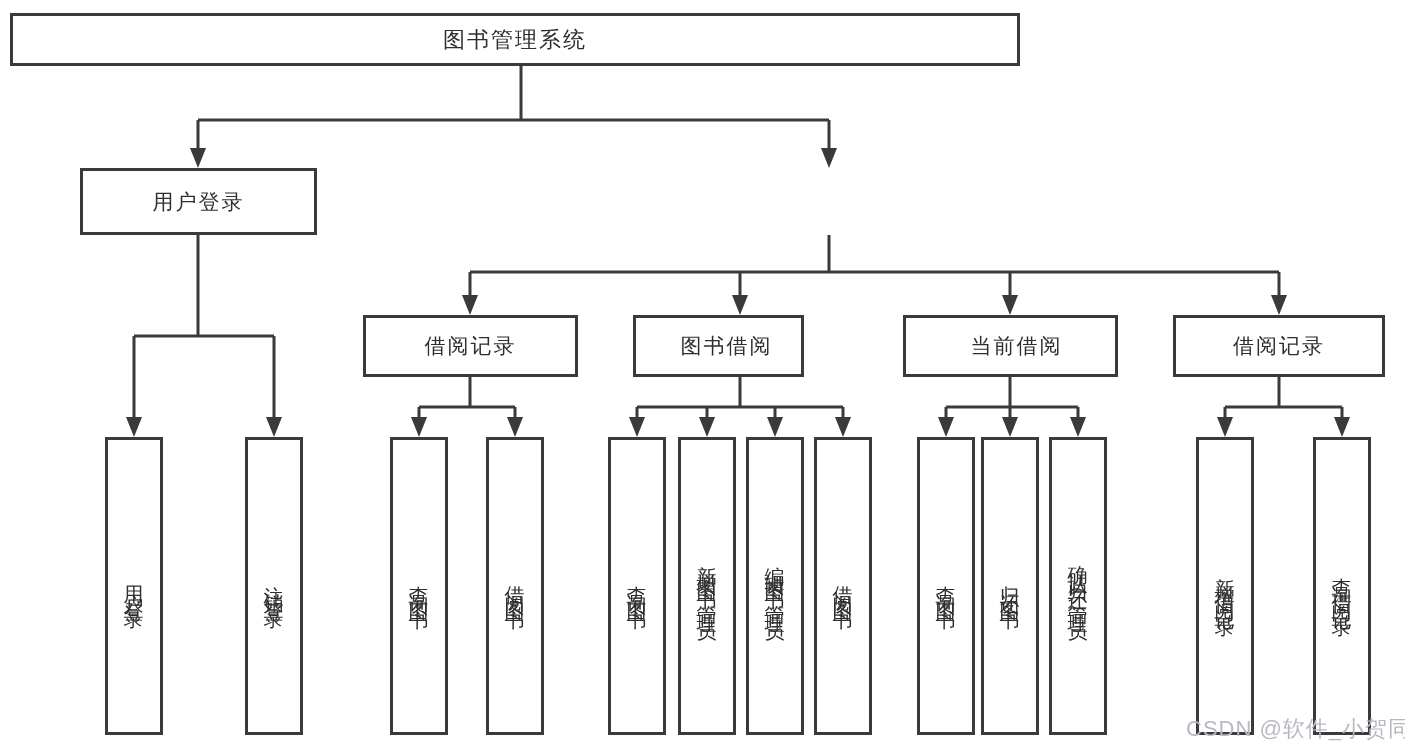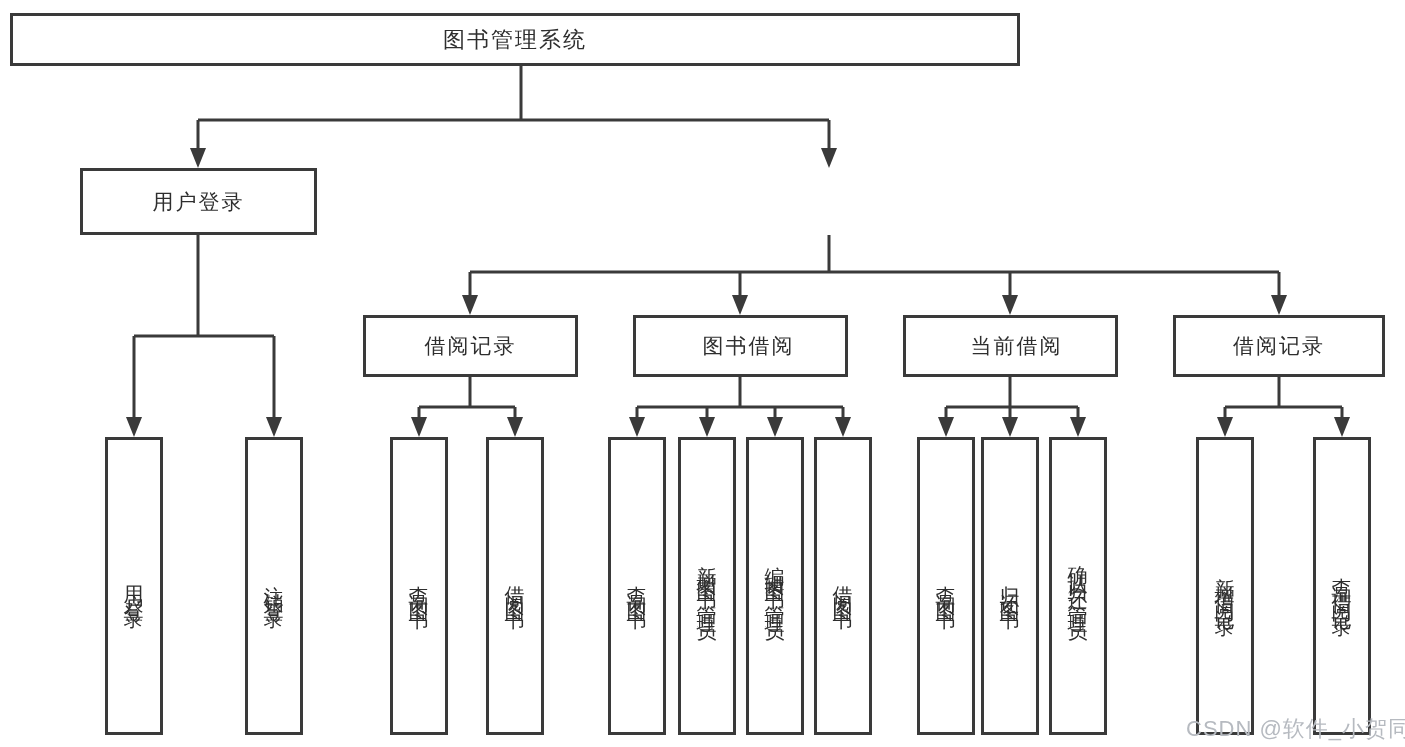--- a/index.html
+++ b/index.html
@@ -15,21 +15,21 @@
   .vbox{
     top:437px;width:58px;height:298px;
     writing-mode:vertical-rl;text-orientation:mixed;
     font-size:20px;letter-spacing:8px;line-height:1;
   }
   
   #n-root{left:10px;top:13px;width:1010px;height:53px;font-size:22px;}
   #n-user-login{left:80px;top:168px;width:237px;height:67px;}
   #n-book-mgmt{left:712px;top:168px;width:235px;height:67px;}
   #n-new-book{left:363px;top:315px;width:215px;height:62px;}
-  #n-book-borrow{left:633px;top:315px;width:215px;height:62px;padding-left:16px;}
+  #n-book-borrow{left:633px;top:315px;width:171px;height:62px;padding-left:16px;}
   #n-current-borrow{left:903px;top:315px;width:215px;height:62px;padding-left:12px;}
   #n-borrow-record{left:1173px;top:315px;width:212px;height:62px;}
   
   #l-a1{left:105px;} #l-a2{left:245px;}
   #l-b1{left:390px;} #l-b2{left:486px;}
   #l-c1{left:608px;} #l-c2{left:678px;} #l-c3{left:746px;} #l-c4{left:814px;}
   #l-d1{left:917px;} #l-d2{left:981px;} #l-d3{left:1049px;}
   #l-e1{left:1196px;} #l-e2{left:1313px;}
   
   #wires{position:absolute;left:0;top:0;z-index:1;}

